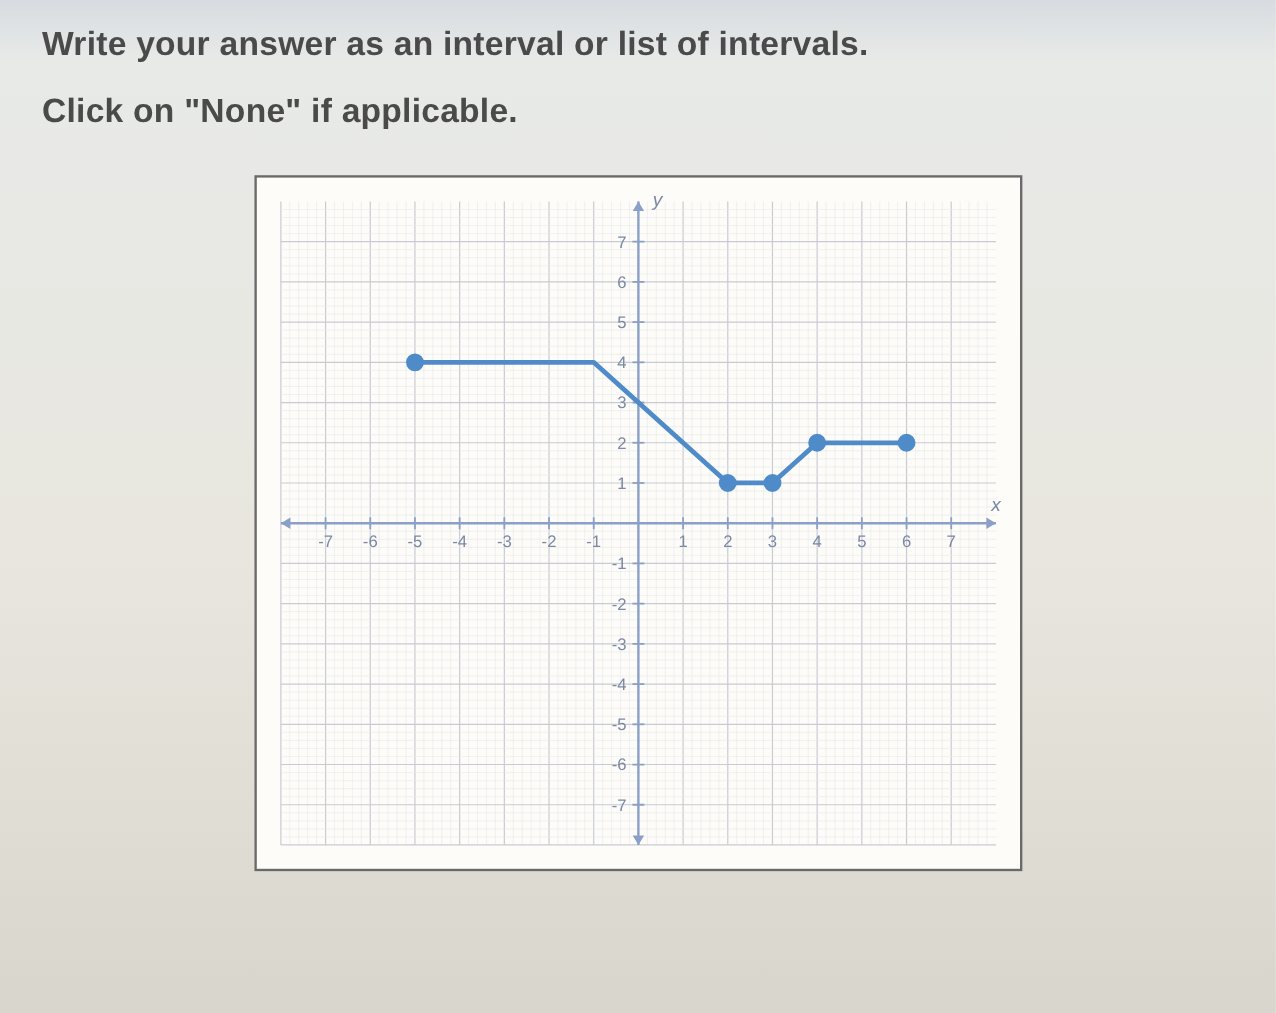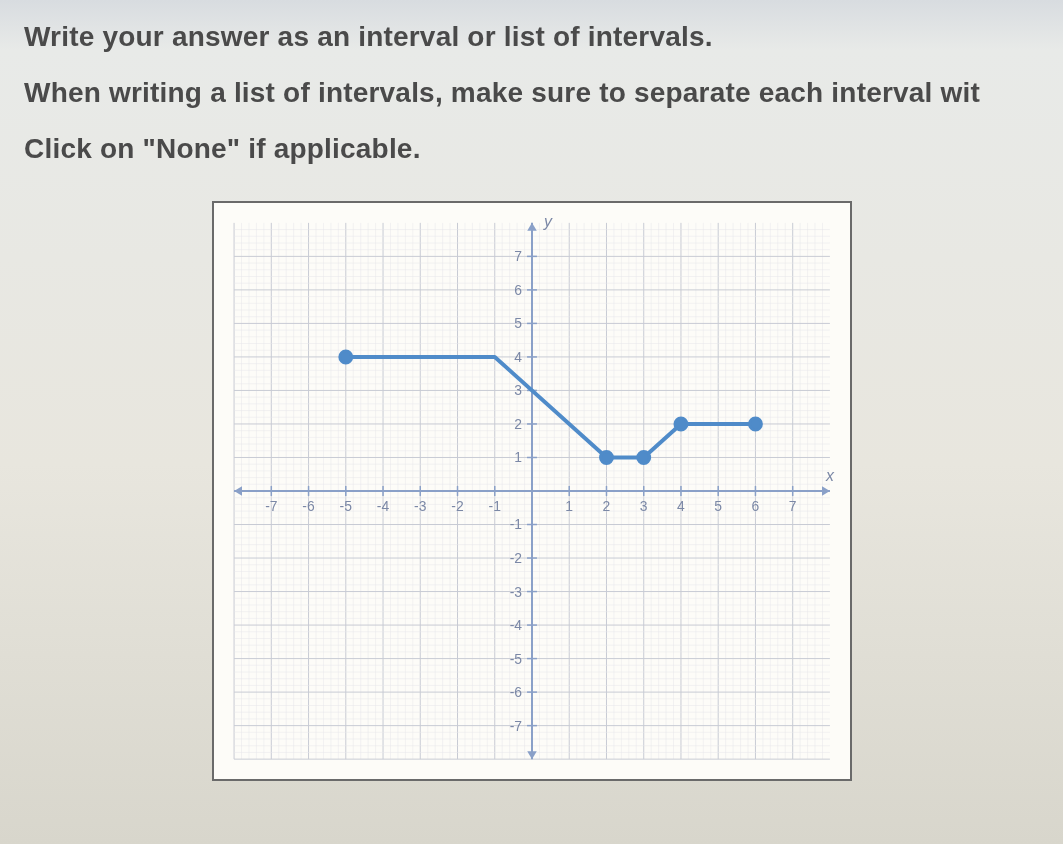--- a/index.html
+++ b/index.html
@@ -14,21 +14,21 @@
   }
   .instructions {
     padding: 18px 24px 8px 24px;
     font-size: 28px;
     line-height: 1.35;
     font-weight: 600;
     color: #4a4a4a;
     letter-spacing: 0.2px;
   }
   .instructions p {
-    margin: 0 0 18px 0;
+    margin: 0 0 18px 11px;
   }
   .graph-wrap {
     width: 640px;
     height: 580px;
     margin: 8px auto 0 auto;
     position: relative;
     border: 2px solid #6a6a6a;
     background: #fdfcf8;
     box-sizing: border-box;
   }
@@ -46,21 +46,20 @@
   .tick-label {
     font: 14px Verdana, sans-serif;
     fill: #7b88a6;
   }
 </style>
 </head>
 <body>
 
 <div class="instructions">
   <p>Write your answer as an interval or list of intervals.</p>
-  <p>When writing a list of intervals, make sure to separate each interval wit</p>
   <p>Click on "None" if applicable.</p>
 </div>
 
 <div class="graph-wrap">
   <svg id="plane" viewBox="0 0 640 580">
       <line x1="20" y1="560" x2="20" y2="20" stroke="#c8cbd4" stroke-width="1"></line>
       <line x1="27.500000000000007" y1="560" x2="27.500000000000007" y2="20" stroke="#e6e7ea" stroke-width="0.5"></line>
       <line x1="35.000000000000014" y1="560" x2="35.000000000000014" y2="20" stroke="#e6e7ea" stroke-width="0.5"></line>
       <line x1="42.50000000000002" y1="560" x2="42.50000000000002" y2="20" stroke="#e6e7ea" stroke-width="0.5"></line>
       <line x1="50.00000000000003" y1="560" x2="50.00000000000003" y2="20" stroke="#e6e7ea" stroke-width="0.5"></line>

